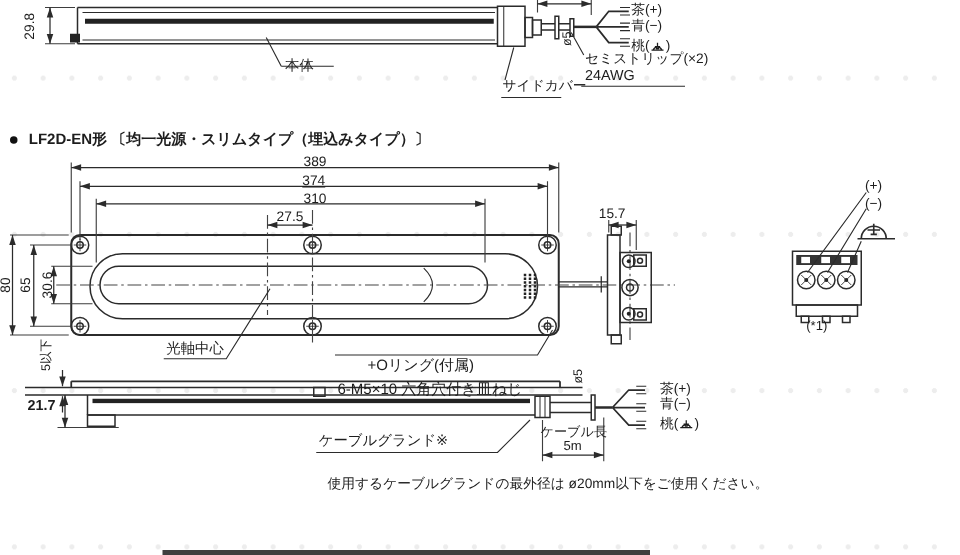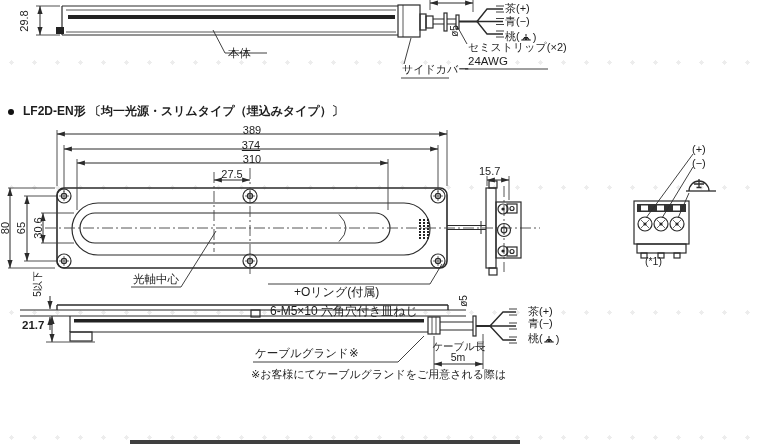--- a/index.html
+++ b/index.html
@@ -293,16 +293,16 @@
   <span class="t rot fs10" style="left:464px;top:301px;">ø5</span>
   <span class="t" style="left:528px;top:306px;">茶(+)</span>
   <span class="t" style="left:528px;top:318px;">青(−)</span>
   <span class="wire" style="left:528px;top:331px;">
     <span>桃(</span>
     <svg class="gicon" width="12" height="11" viewBox="0 0 20 16" fill="none" stroke="#1d1d1d" stroke-width="1.7">
       <path d="M2,14 H18 M4,14 A6.5,6.5 0 0 1 16,14 M10,4 V8.5 M6.5,9.5 H13.5 M8,12 H12"></path>
     </svg>
     <span>)</span>
   </span>
-  <span class="t" style="left:251px;top:369px;">※お客様にてケーブルグランドをご用意される際は</span>
+  <span class="t" style="left:262px;top:382px;">使用するケーブルグランドの最外径は ø20mm以下をご使用ください。</span>
 
 
 </div>
 
 </body></html>

